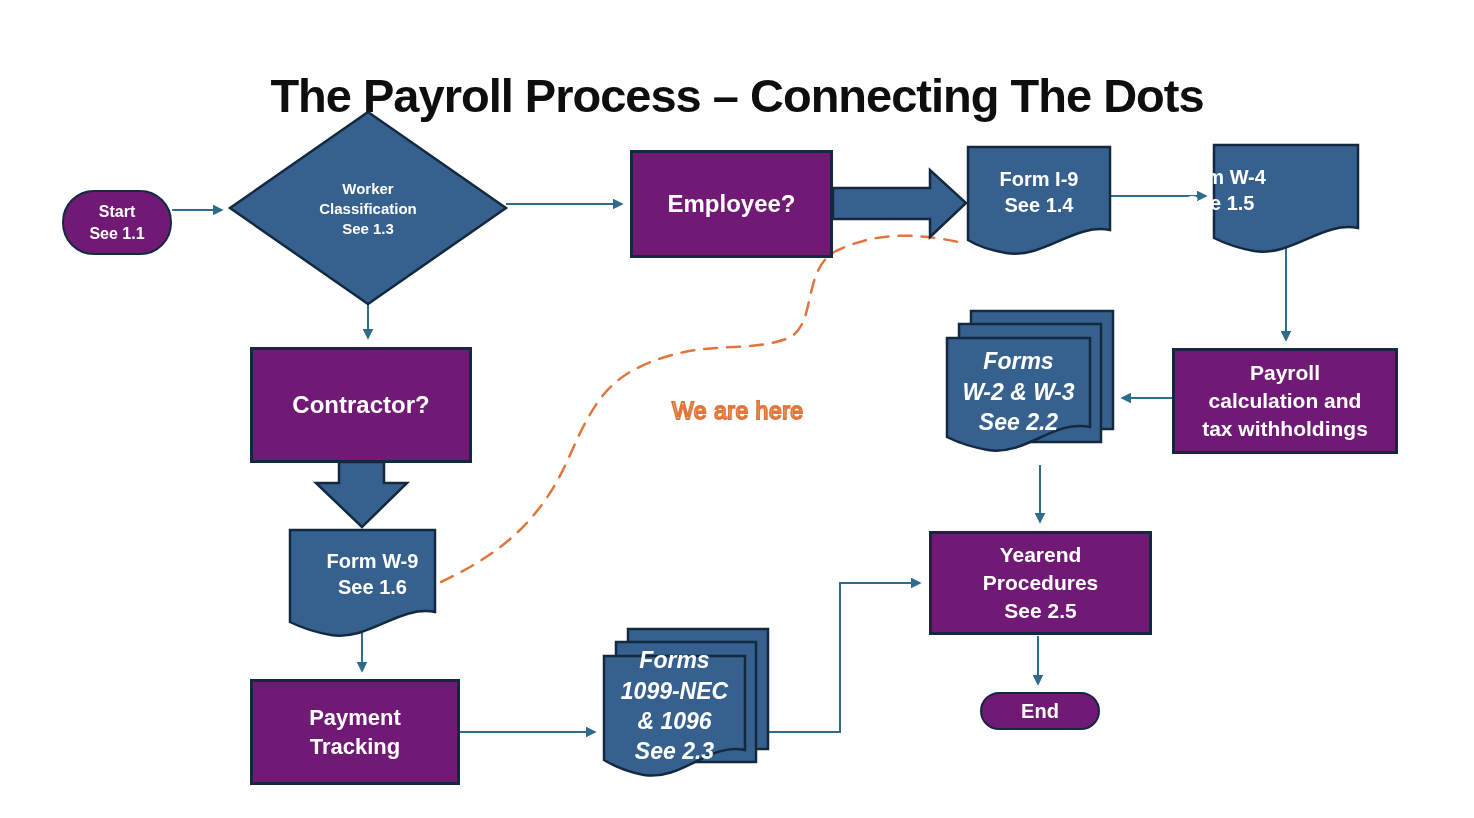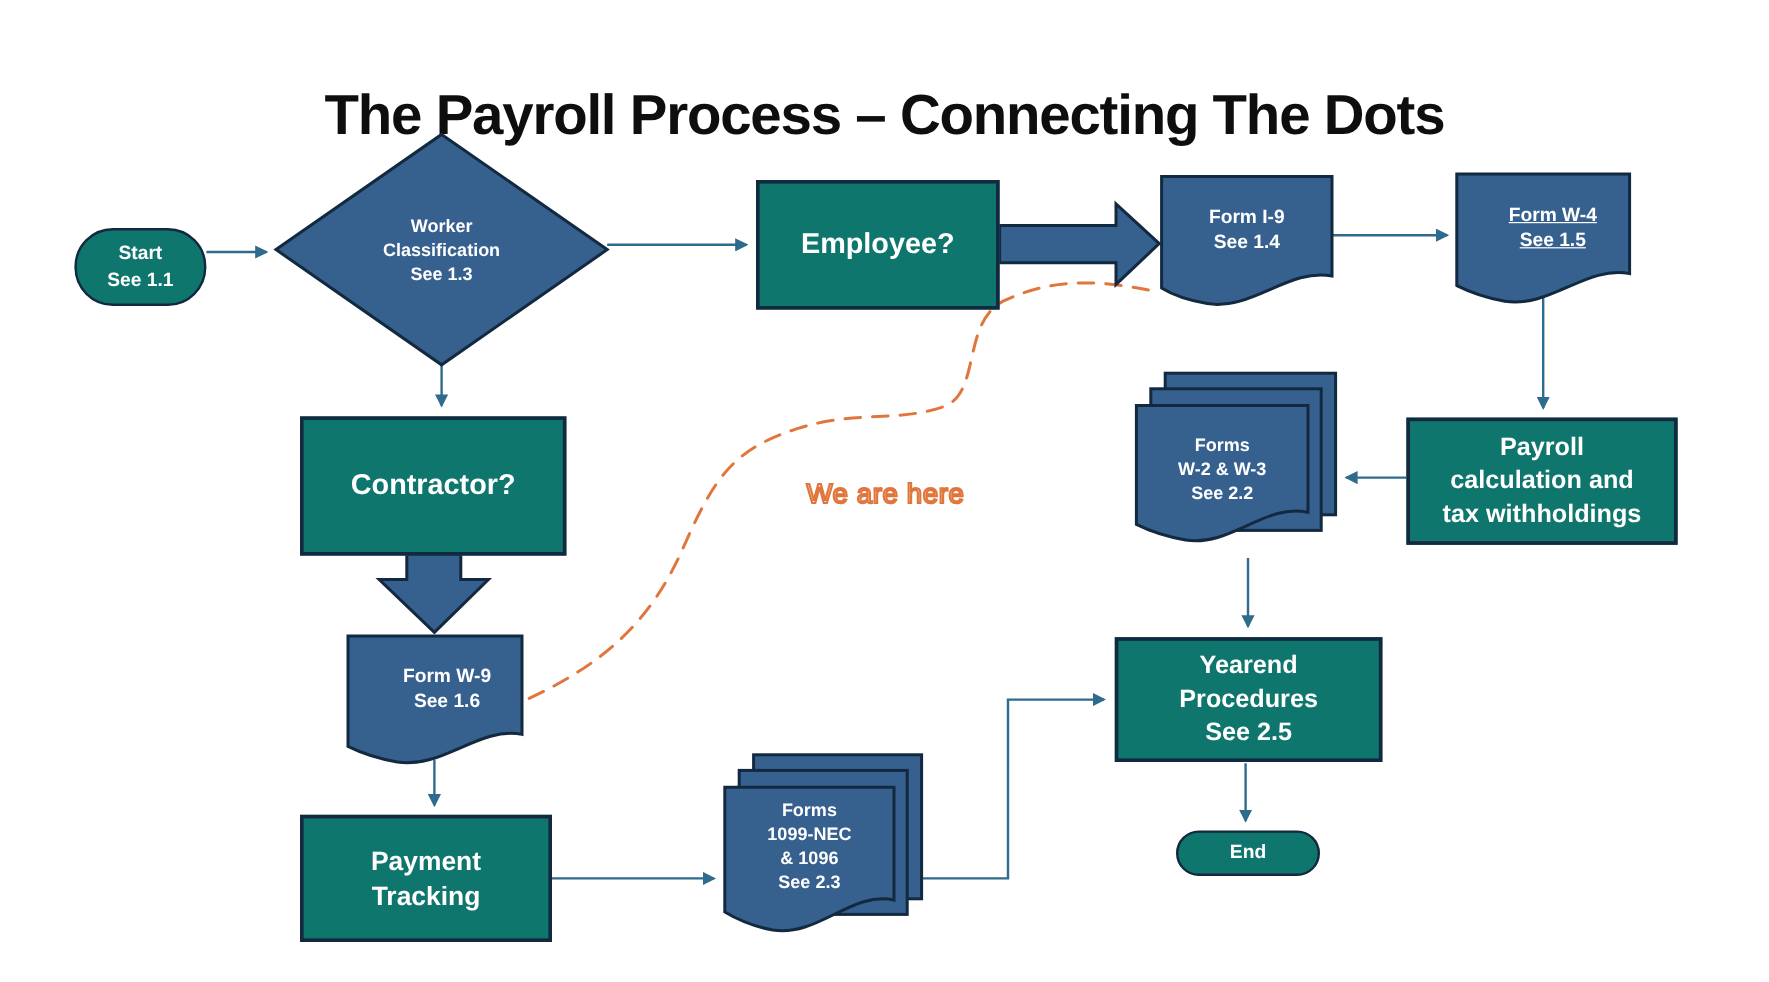--- a/index.html
+++ b/index.html
@@ -7,21 +7,21 @@
     position:relative;width:1474px;height:818px;background:#ffffff;overflow:hidden;
     font-family:"Liberation Sans", sans-serif;
   }
   .title{
     position:absolute;left:0;top:28px;width:100%;text-align:center;
     font-size:47px;font-weight:600;letter-spacing:-1px;color:#0e0e0e;margin-top:40px;
   }
   svg.layer{position:absolute;left:0;top:0;width:1474px;height:818px;}
   .node{
     position:absolute;display:flex;align-items:center;justify-content:center;
-    background:#0f766e;border:3px solid #12293F;box-sizing:border-box;
+    background:#701a75;border:3px solid #12293F;box-sizing:border-box;
     color:#ffffff;text-align:center;font-weight:bold;
   }
   .pill{border-radius:32px;border-width:2.5px;}
   .label{
     white-space:pre-line;line-height:1.32;
   }
   .svg-label{
     position:absolute;display:flex;align-items:center;justify-content:center;
     color:#ffffff;text-align:center;font-weight:bold;pointer-events:none;
   }
@@ -29,22 +29,22 @@
     position:absolute;font-weight:normal;font-size:23px;color:#E0763C;
     letter-spacing:0.5px;
     margin-top:26px;
   }
   @supports (-webkit-text-stroke: 2px #E0763C){
     .annotation{color:#fdf0e6;-webkit-text-stroke:1.8px #E0763C;}
   }
   .fs24{font-size:24px;}
   .fs22{font-size:22px;}
   .fs21{font-size:21px;}
-  .fs20{font-size:16px;}
-  .fs19{font-size:15px;}
+  .fs20{font-size:20px;}
+  .fs19{font-size:23px;font-style:italic;}
   .fs16{font-size:16px;}
   .fs15{font-size:15px;}
 </style>
 </head>
 <body>
 
 <div class="stage">
 
   <div class="title">The Payroll Process – Connecting The Dots</div>
 
@@ -138,21 +138,21 @@
     <span class="label">Worker
 Classification
 See 1.3</span>
   </div>
 
   <div class="svg-label fs20" style="left:968px;top:150px;width:142px;height:84px;">
     <span class="label">Form I-9
 See 1.4</span>
   </div>
 
-  <div class="svg-label fs20" style="left:1222px;top:148px;width:144px;height:84px;text-decoration:underline;">
+  <div class="svg-label fs20" style="left:1148px;top:148px;width:144px;height:84px;">
     <span class="label">Form W-4
 See 1.5</span>
   </div>
 
   <div class="svg-label fs20" style="left:290px;top:533px;width:165px;height:82px;">
     <span class="label">Form W-9
 See 1.6</span>
   </div>
 
   <div class="svg-label fs19" style="left:947px;top:342px;width:143px;height:100px;">

